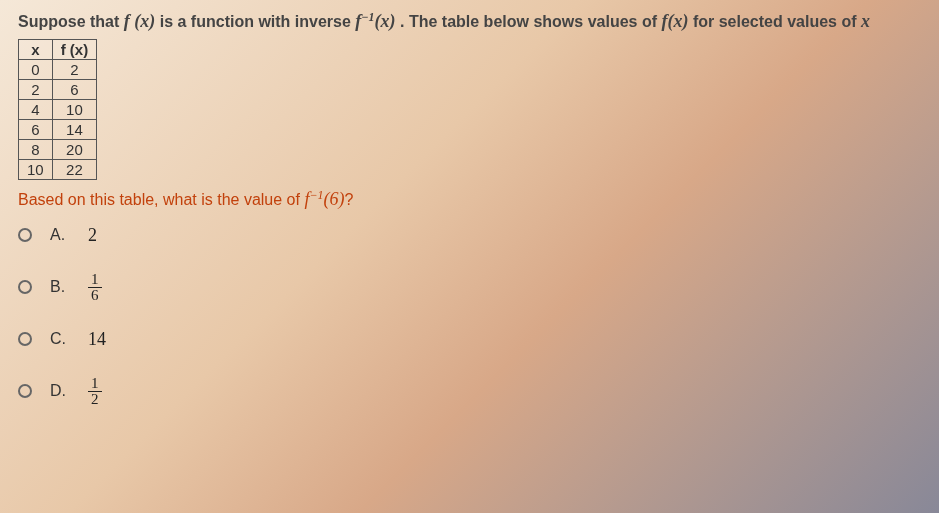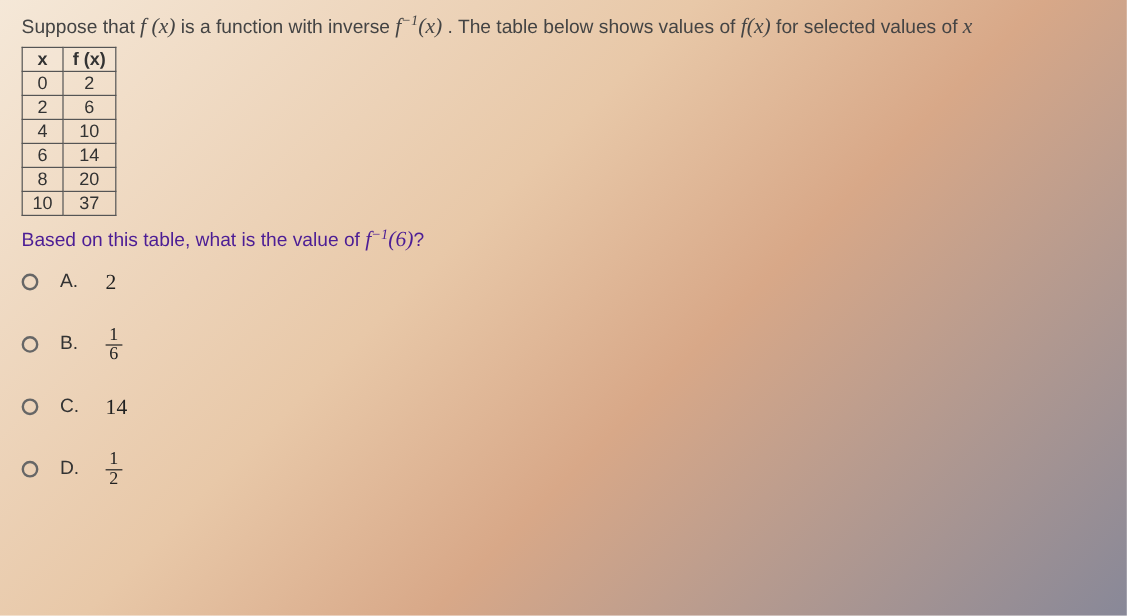--- a/index.html
+++ b/index.html
@@ -14,20 +14,21 @@
       font-family: Arial, sans-serif;
       padding: 8px 18px;
       color: #333;
       overflow: hidden;
     }
     .question-text {
       font-size: 16px;
       color: #444;
       margin-bottom: 4px;
       line-height: 1.5;
+      font-weight: bold;
     }
     .math-fx {
       font-family: 'Times New Roman', serif;
       font-style: italic;
       font-size: 18px;
     }
     .math-var {
       font-family: 'Times New Roman', serif;
       font-style: italic;
       font-size: 18px;
@@ -46,21 +47,21 @@
       text-align: center;
       font-size: 15px;
       min-width: 30px;
     }
     table.data-table th {
       font-weight: bold;
       background: rgba(255,255,255,0.1);
     }
     .question-prompt {
       font-size: 16px;
-      color: #4c1d95;
+      color: #c2410c;
       margin: 6px 0 14px 0;
     }
     .options {
       display: flex;
       flex-direction: column;
       gap: 26px;
     }
     .option {
       display: flex;
       align-items: center;
@@ -134,21 +135,21 @@
   <tr>
         <td>6</td>
         <td>14</td>
       </tr>
   <tr>
         <td>8</td>
         <td>20</td>
       </tr>
   <tr>
         <td>10</td>
-        <td>37</td>
+        <td>22</td>
       </tr>
 </tbody>
   </table>
 
 <div class="question-prompt">
   <span>Based on this table, what is the value of </span>
   <span class="math-fx">f</span><span class="math-fx sup">−1</span><span class="math-fx">(6)</span><span>?</span>
 </div>
 
 <div class="options">

